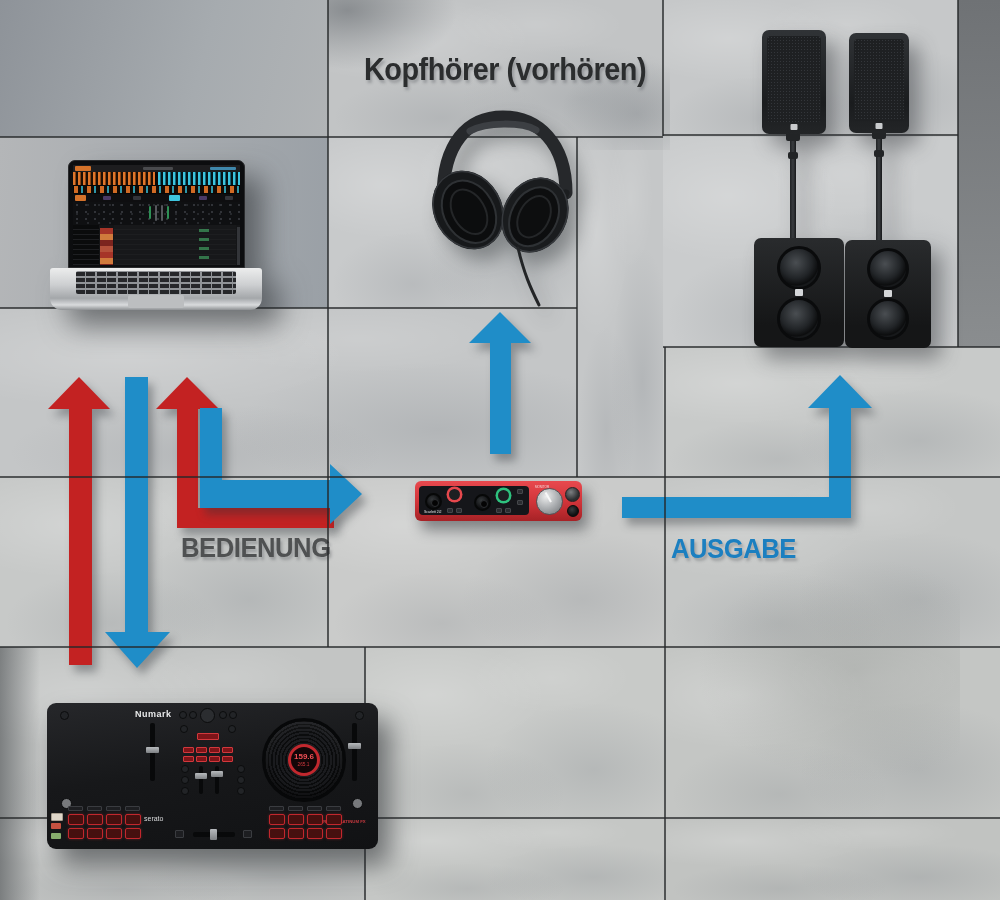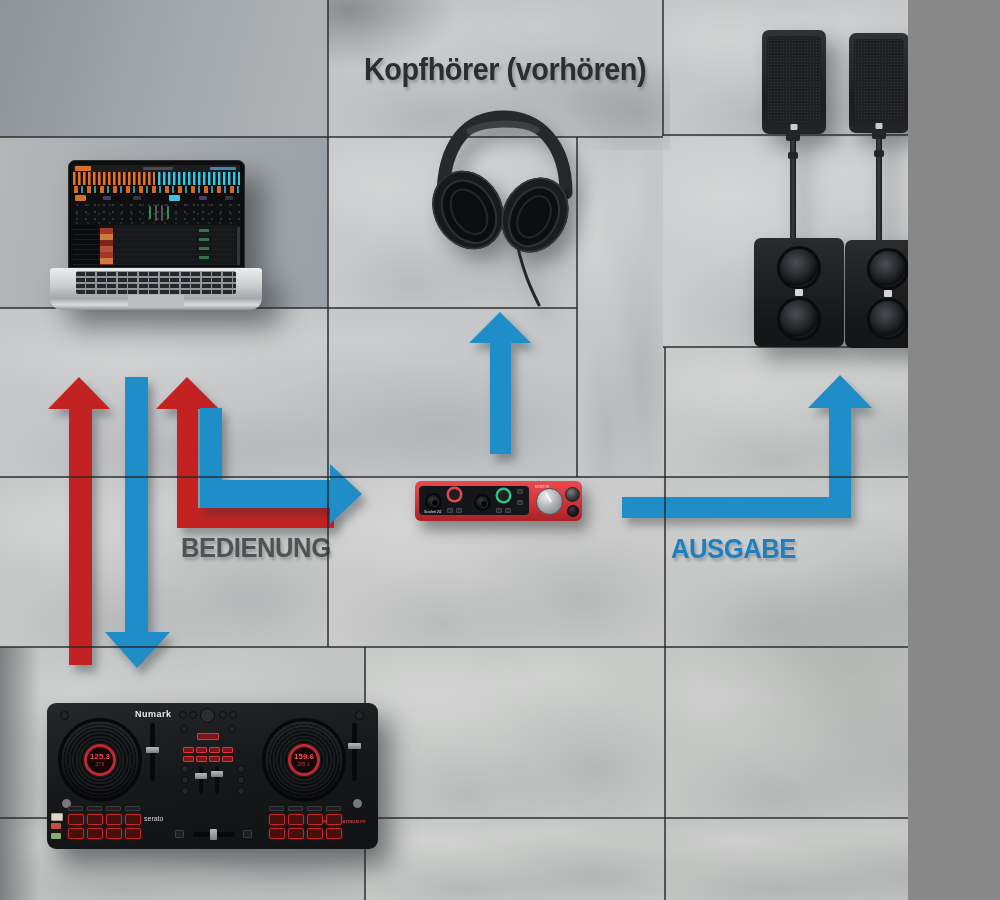--- a/index.html
+++ b/index.html
@@ -1,16 +1,16 @@
 <!DOCTYPE html>
 <html><head>
 <meta charset="utf-8">
 <style>
   html,body{margin:0;padding:0;background:#888;}
-  #stage{position:relative;width:908px;height:900px;overflow:hidden;
+  #stage{position:relative;width:1000px;height:900px;overflow:hidden;
          font-family:"Liberation Sans",sans-serif;background:#bef264;}
   .tile{position:absolute;
     background-image:
       radial-gradient(ellipse 55% 45% at 22% 28%, rgba(255,255,255,.20), transparent 70%),
       radial-gradient(ellipse 50% 55% at 76% 72%, rgba(116,122,128,.22), transparent 72%),
       radial-gradient(ellipse 38% 30% at 62% 18%, rgba(255,255,255,.13), transparent 70%),
       radial-gradient(ellipse 45% 42% at 34% 86%, rgba(104,110,116,.16), transparent 72%);}
   .seam{position:absolute;background:rgba(38,40,42,.72);}
   .smudge{position:absolute;pointer-events:none;}
 
@@ -296,26 +296,20 @@
   </div>
 
   <div id="controller">
     <div class="ctl-txt" style="left:88px;top:6px;font-size:9px;color:#e8e9ea;letter-spacing:.5px;">Numark</div>
     <div class="ctl-txt" style="left:97px;top:112px;font-size:7px;color:#d8d9da;font-weight:400;">serato</div>
     <div class="ctl-txt" style="left:266px;top:116px;font-size:6px;color:#c6393f;transform:scale(.72);">MIXTRACK PLATINUM FX</div>
 
     <div class="knob-dot" style="left:13px;top:8px;width:9px;height:9px;"></div>
     <div class="knob-dot" style="left:308px;top:8px;width:9px;height:9px;"></div>
 
-    <div class="jog" style="left:11px;top:15px;">
-      <div class="jog-disp">
-        <div class="jog-bpm">125.3</div>
-        <div class="jog-sec">37.6</div>
-      </div>
-    </div>
     <div class="jog" style="left:215px;top:15px;">
       <div class="jog-disp">
         <div class="jog-bpm">159.6</div>
         <div class="jog-sec">265.1</div>
       </div>
     </div>
 
     <div class="slot-v" style="left:103px;top:20px;height:58px;"></div>
     <div class="cap" style="left:99px;top:44px;width:13px;height:6px;"></div>
     <div class="slot-v" style="left:305px;top:20px;height:58px;"></div>

